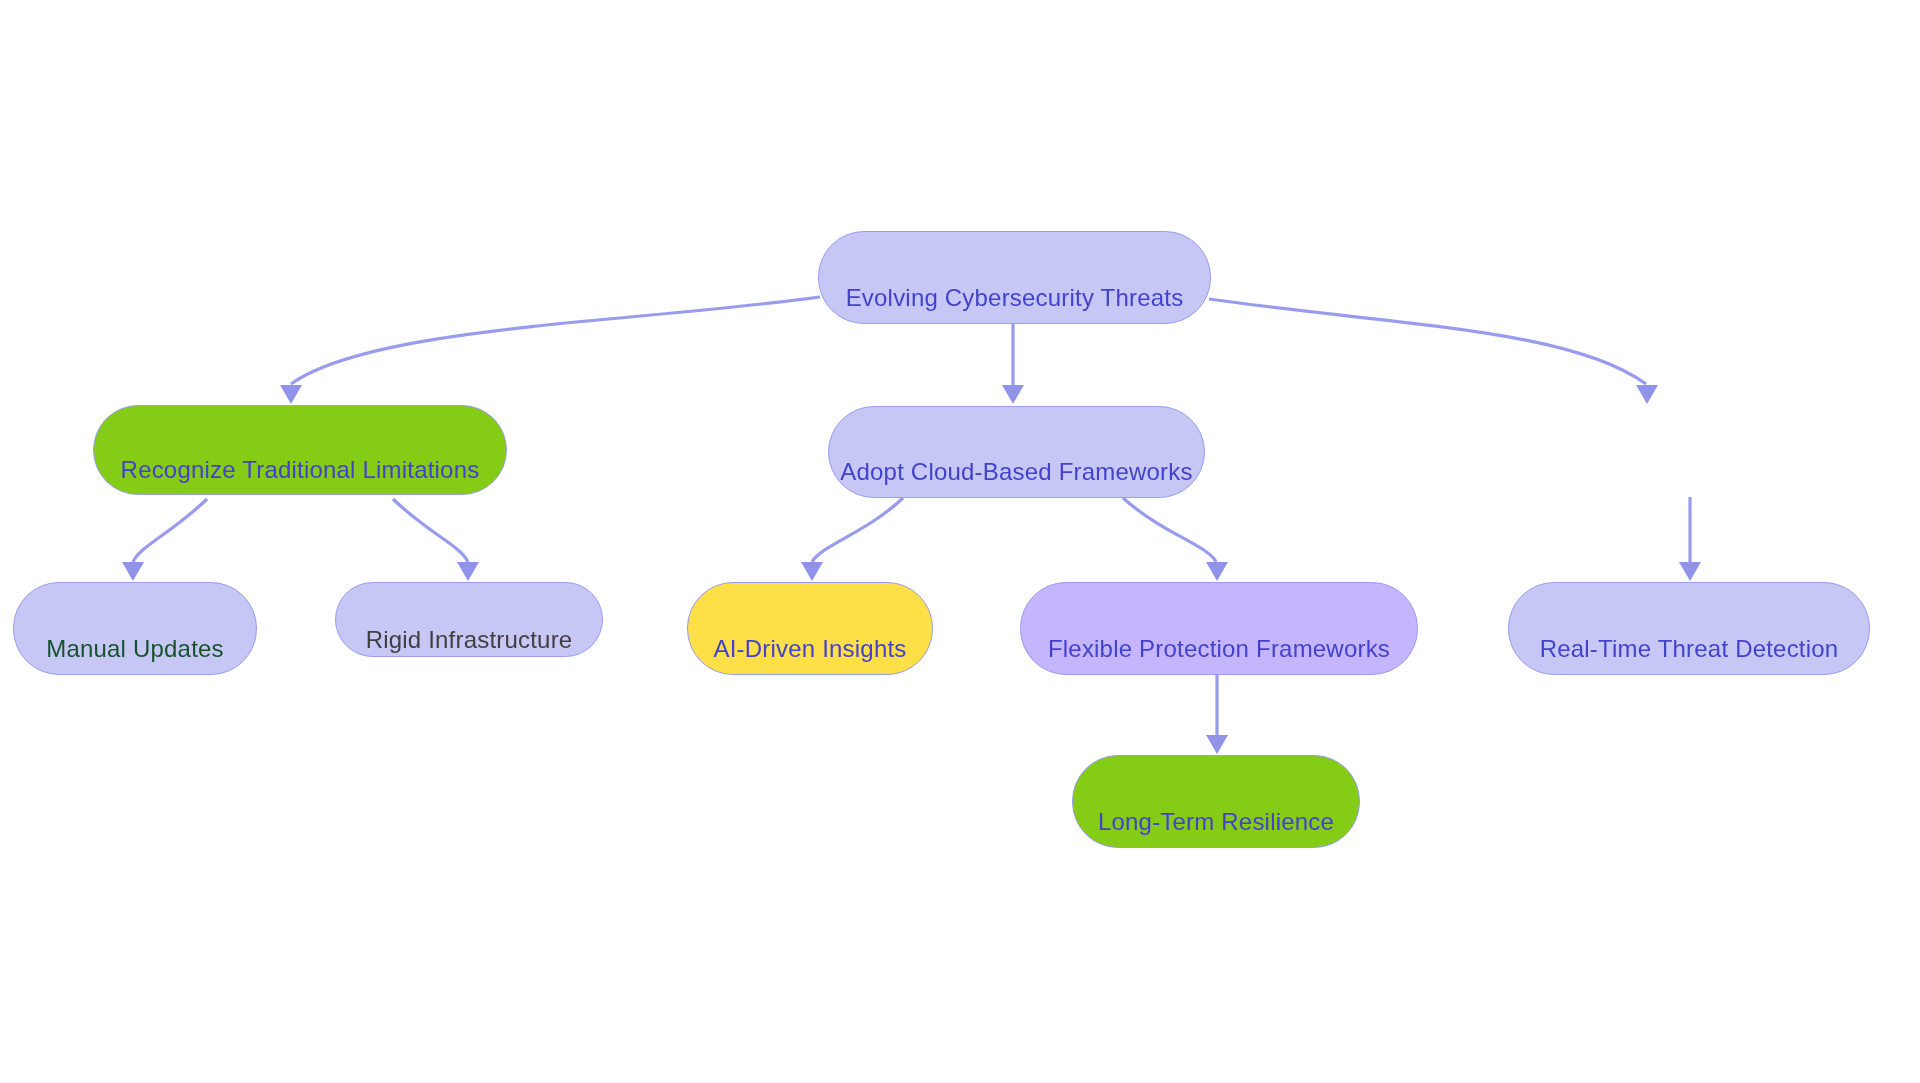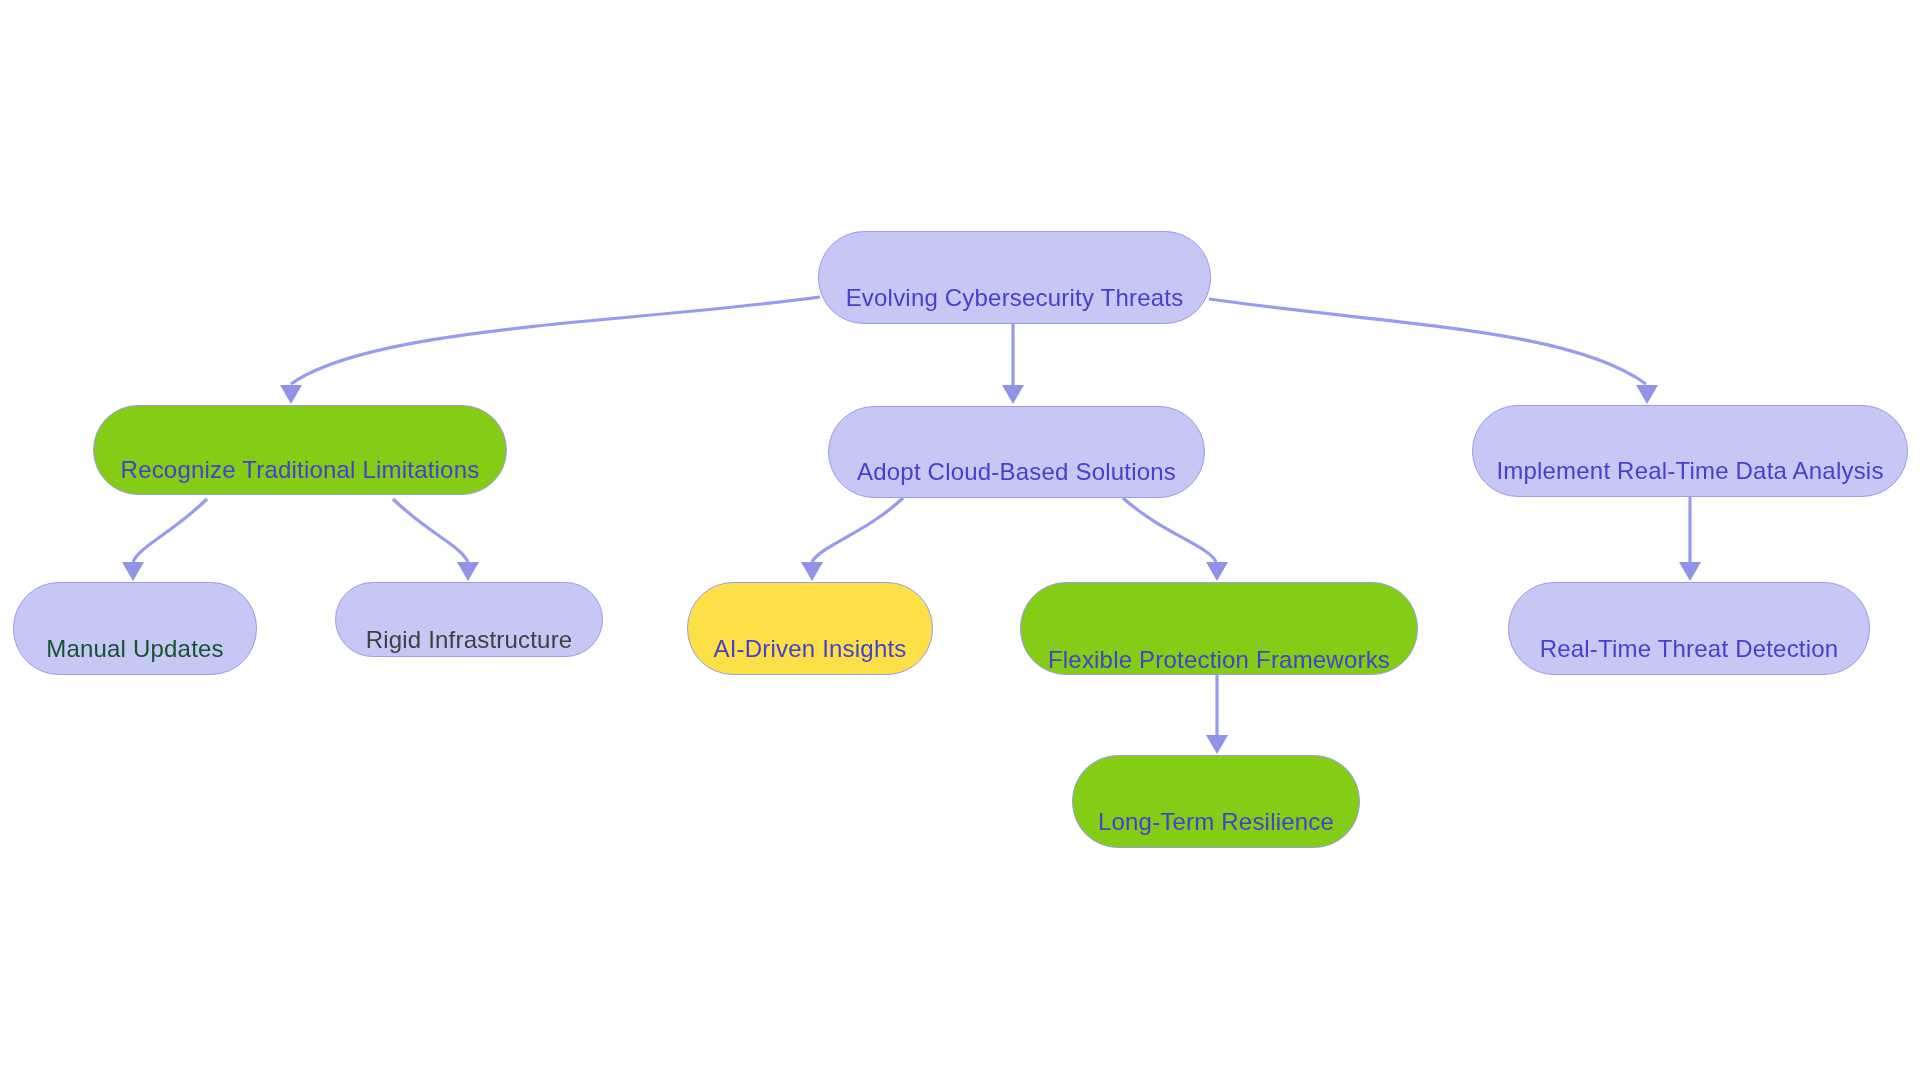--- a/index.html
+++ b/index.html
@@ -64,35 +64,32 @@
       <path d="M 1217 675 L 1217 735" fill="none" stroke="#989bee" stroke-width="3.2"></path>
       <polygon points="1206,735 1228,735 1217,754" fill="#9193e9"></polygon>
     </svg>
 <div class="node" style="left: 818px; top: 231px; width: 393px; height: 93px; background: rgb(198, 199, 245); border-color: rgb(154, 156, 240); color: rgb(68, 66, 203);">
       <span>Evolving Cybersecurity Threats</span>
     </div>
     <div class="node" style="left: 93px; top: 405px; width: 414px; height: 90px; background: #84cc16; border-color: rgb(154, 156, 240); color: rgb(68, 66, 203);">
       <span>Recognize Traditional Limitations</span>
     </div>
     <div class="node" style="left: 828px; top: 406px; width: 377px; height: 92px; background: rgb(198, 199, 245); border-color: rgb(154, 156, 240); color: rgb(68, 66, 203);">
-      <span>Adopt Cloud-Based Solutions</span>
-    </div>
-    <div class="node" style="left: 1472px; top: 405px; width: 436px; height: 92px; background: rgb(198, 199, 245); border-color: rgb(154, 156, 240); color: rgb(68, 66, 203);">
-      <span>Implement Real-Time Data Analysis</span>
+      <span>Adopt Cloud-Based Frameworks</span>
     </div>
     <div class="node" style="left: 13px; top: 582px; width: 244px; height: 93px; background: rgb(198, 199, 245); border-color: rgb(154, 156, 240); color: #14532d;">
       <span>Manual Updates</span>
     </div>
     <div class="node" style="left: 335px; top: 582px; width: 268px; height: 75px; background: rgb(198, 199, 245); border-color: rgb(154, 156, 240); color: #404040;">
       <span>Rigid Infrastructure</span>
     </div>
     <div class="node" style="left: 687px; top: 582px; width: 246px; height: 93px; background: #fde047; border-color: rgb(154, 156, 240); color: rgb(68, 66, 203);">
       <span>AI-Driven Insights</span>
     </div>
-    <div class="node" style="left: 1020px; top: 582px; width: 398px; height: 93px; background: #84cc16; border-color: rgb(154, 156, 240); color: rgb(68, 66, 203); align-items: flex-end;">
+    <div class="node" style="left: 1020px; top: 582px; width: 398px; height: 93px; background: #c4b5fd; border-color: rgb(154, 156, 240); color: rgb(68, 66, 203);">
       <span>Flexible Protection Frameworks</span>
     </div>
     <div class="node" style="left: 1508px; top: 582px; width: 362px; height: 93px; background: rgb(198, 199, 245); border-color: rgb(154, 156, 240); color: rgb(68, 66, 203);">
       <span>Real-Time Threat Detection</span>
     </div>
     <div class="node" style="left: 1072px; top: 755px; width: 288px; height: 93px; background: #84cc16; border-color: rgb(154, 156, 240); color: rgb(68, 66, 203);">
       <span>Long-Term Resilience</span>
     </div>
   </div>
 

